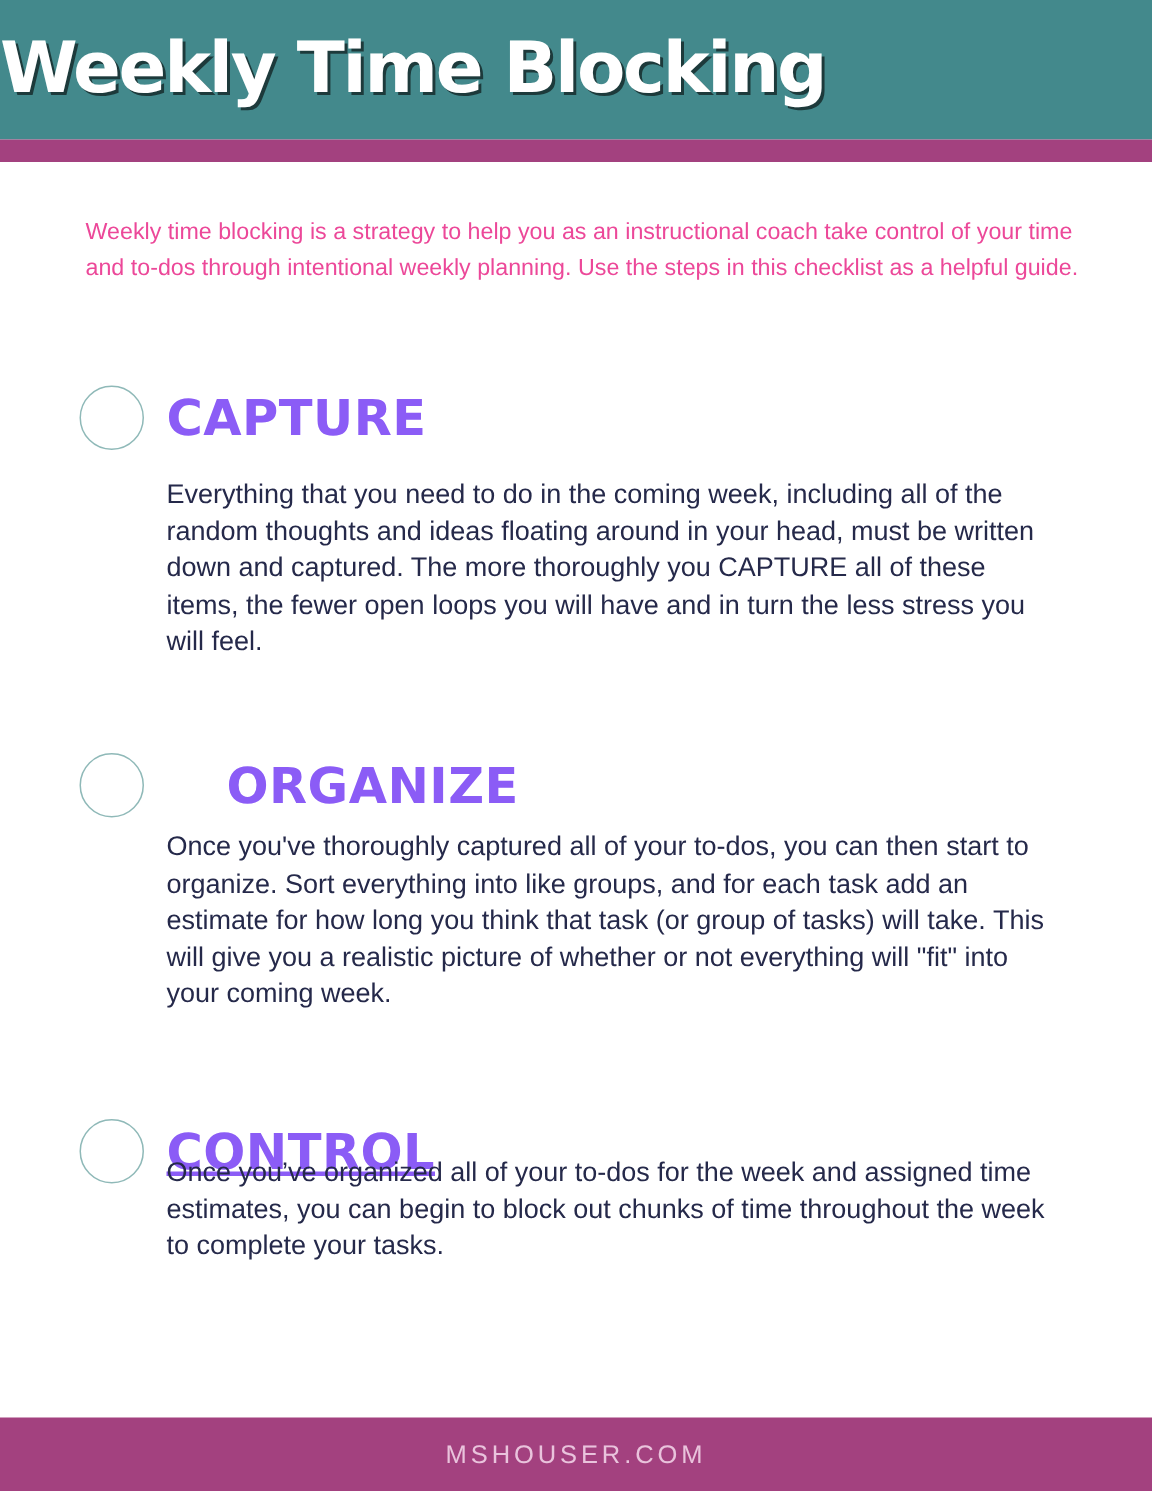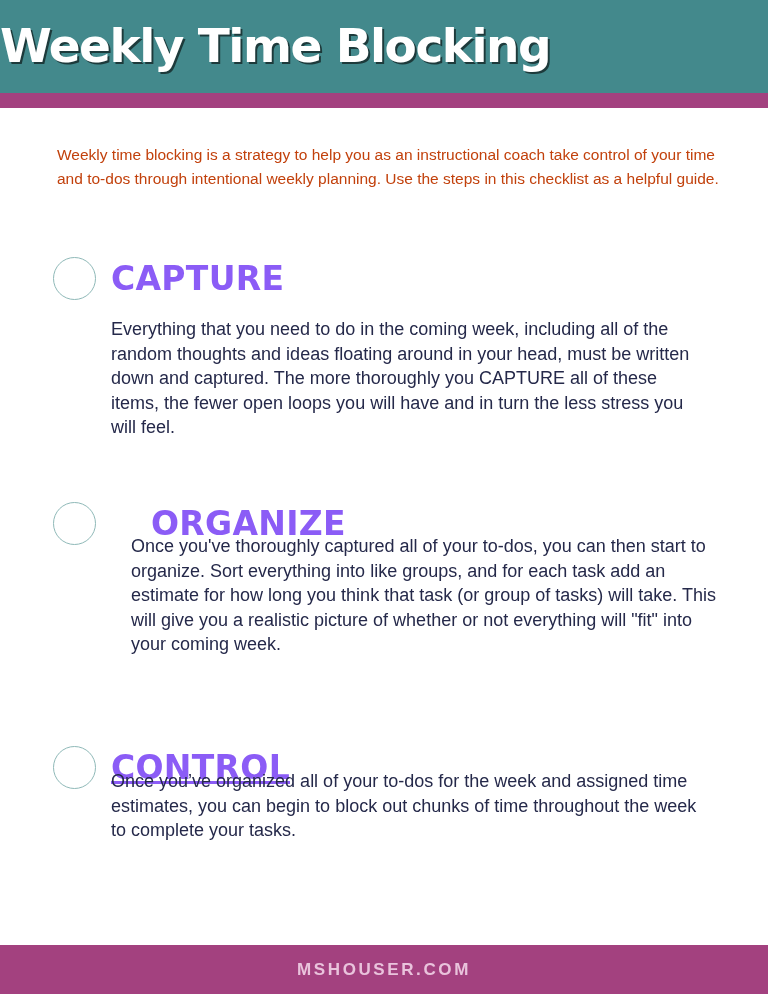--- a/index.html
+++ b/index.html
@@ -1,47 +1,47 @@
 <!DOCTYPE html>
 <html><head>
 <meta charset="utf-8">
 <style>
   html,body{margin:0;padding:0;}
   body{width:768px;height:994px;position:relative;background:#ffffff;overflow:hidden;font-family:"Liberation Sans",sans-serif;}
   .header{position:absolute;left:0;top:0;width:768px;height:93px;background:#43898c;}
   .title{position:absolute;left:0;top:14px;width:768px;text-align:left;color:#ffffff;font-family:"DejaVu Sans",sans-serif;font-size:47px;font-weight:bold;letter-spacing:-1.5px;line-height:64px;text-shadow:2px 2px 0 #1d3a3b;}
   .stripe{position:absolute;left:0;top:93px;width:768px;height:15px;background:#a3417f;}
-  .intro{position:absolute;left:57px;top:143px;width:680px;color:#c2410c;font-size:15.5px;line-height:24px;}
+  .intro{position:absolute;left:57px;top:143px;width:680px;color:#ec4899;font-size:15.5px;line-height:24px;}
   .section{position:absolute;left:0;width:768px;}
   .check{position:absolute;left:53px;width:41px;height:41px;border:1.6px solid #8fb9b8;border-radius:50%;box-sizing:content-box;background:#fff;cursor:pointer;}
   .heading{position:absolute;left:111px;color:#8b5cf6;font-family:"DejaVu Sans",sans-serif;font-weight:bold;font-size:33px;letter-spacing:0.3px;line-height:40px;}
   .body{position:absolute;left:111px;width:590px;color:#25294a;font-size:18px;line-height:24.5px;}
   .footer{position:absolute;left:0;top:945px;width:768px;height:49px;background:#a3417f;}
-  .footer-text{position:absolute;left:0;top:14px;width:768px;text-align:center;color:#e9c3dc;font-family:"Liberation Sans",sans-serif;font-size:17px;font-weight:bold;letter-spacing:2.6px;line-height:22px;}
+  .footer-text{position:absolute;left:0;top:14px;width:768px;text-align:center;color:#e9c3dc;font-family:"Liberation Sans",sans-serif;font-size:17px;font-weight:normal;letter-spacing:2.6px;line-height:22px;}
 </style>
 </head>
 <body>
 
 <div class="header">
   <div class="title">Weekly Time Blocking</div>
 </div>
 <div class="stripe"></div>
 
 <div class="intro">Weekly time blocking is a strategy to help you as an instructional coach take control of your time and to-dos through intentional weekly planning. Use the steps in this checklist as a helpful guide.</div>
 
 <div class="section" style="top:0;">
   <div class="check" style="top:257px;"></div>
   <div class="heading" style="top:259px;">CAPTURE</div>
   <div class="body" style="top:317px;">Everything that you need to do in the coming week, including all of the random thoughts and ideas floating around in your head, must be written down and captured. The more thoroughly you CAPTURE all of these items, the fewer open loops you will have and in turn the less stress you will feel.</div>
 </div>
 
 <div class="section" style="top:0;">
   <div class="check" style="top:502px;"></div>
   <div class="heading" style="top:504px;margin-left:40px;">ORGANIZE</div>
-  <div class="body" style="top:534px;margin-left:20px;">Once you've thoroughly captured all of your to-dos, you can then start to organize. Sort everything into like groups, and for each task add an estimate for how long you think that task (or group of tasks) will take. This will give you a realistic picture of whether or not everything will "fit" into your coming week.</div>
+  <div class="body" style="top:552px;">Once you've thoroughly captured all of your to-dos, you can then start to organize. Sort everything into like groups, and for each task add an estimate for how long you think that task (or group of tasks) will take. This will give you a realistic picture of whether or not everything will "fit" into your coming week.</div>
 </div>
 
 <div class="section" style="top:0;">
   <div class="check" style="top:746px;"></div>
   <div class="heading" style="top:748px;text-decoration:underline;">CONTROL</div>
   <div class="body" style="top:769px;">Once you’ve organized all of your to-dos for the week and assigned time estimates, you can begin to block out chunks of time throughout the week to complete your tasks.</div>
 </div>
 
 <div class="footer">
   <div class="footer-text">MSHOUSER.COM</div>

